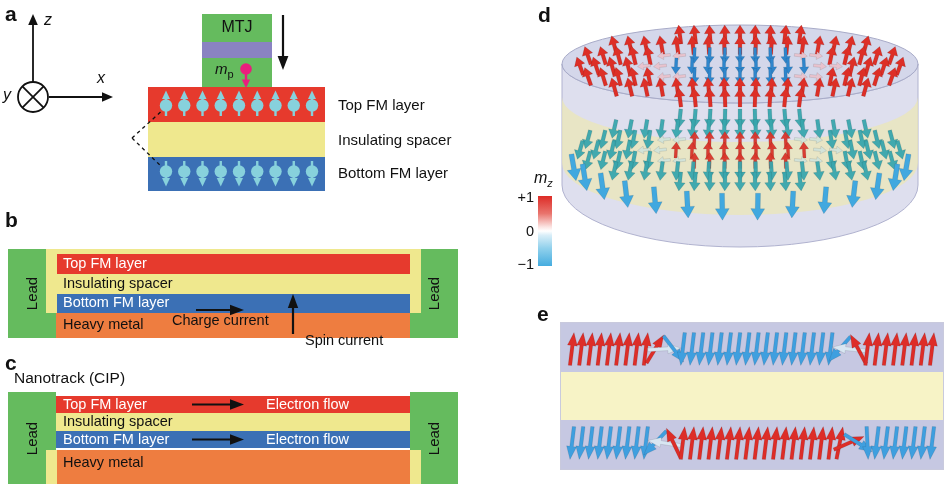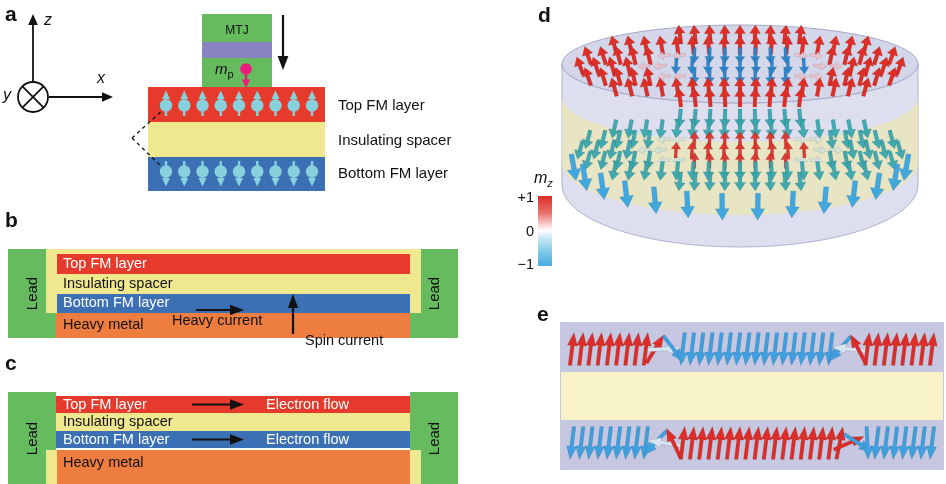--- a/index.html
+++ b/index.html
@@ -27,21 +27,21 @@
 </style>
 </head>
 <body>
 
 <div class="fig">
 
   <div class="abs panel-letter" style="left:5px;top:3px;">a</div>
 
   <div class="abs band" style="left:202px;top:14px;width:70px;height:74px;background:var(--green);"></div>
   <div class="abs band" style="left:202px;top:42px;width:70px;height:16px;background:var(--purple);"></div>
-  <div class="abs lbl center" style="left:202px;top:24px;width:70px;font-size:12px;">MTJ</div>
+  <div class="abs lbl center" style="left:202px;top:18px;width:70px;font-size:16px;">MTJ</div>
   <div class="abs lbl" style="left:215px;top:60px;text-align:right;"><span class="it">m</span><sub>p</sub></div>
 
   <div class="abs band" style="left:148px;top:87px;width:177px;height:35px;background:var(--red);"></div>
   <div class="abs band" style="left:148px;top:122px;width:177px;height:35px;background:var(--yellow);"></div>
   <div class="abs band" style="left:148px;top:157px;width:177px;height:34px;background:var(--blue);"></div>
 
   <div class="abs lbl" style="left:338px;top:96px;">Top FM layer</div>
   <div class="abs lbl" style="left:338px;top:131px;">Insulating spacer</div>
   <div class="abs lbl" style="left:338px;top:164px;">Bottom FM layer</div>
 
@@ -146,33 +146,34 @@
 
   <div class="abs band" style="left:57px;top:249px;width:353px;height:64px;background:var(--yellow);"></div>
   <div class="abs band" style="left:57px;top:254px;width:353px;height:20px;background:var(--red);"></div>
   <div class="abs band" style="left:57px;top:294px;width:353px;height:19px;background:var(--blue);"></div>
   <div class="abs band" style="left:56px;top:313px;width:354px;height:25px;background:var(--orange);"></div>
 
   <div class="abs lbl-s white" style="left:63px;top:256px;">Top FM layer</div>
   <div class="abs lbl-s" style="left:63px;top:276px;">Insulating spacer</div>
   <div class="abs lbl-s white" style="left:63px;top:295px;">Bottom FM layer</div>
   <div class="abs lbl-s" style="left:63px;top:317px;">Heavy metal</div>
-  <div class="abs lbl-s" style="left:172px;top:313px;">Heavy current</div>
+  <div class="abs lbl-s" style="left:172px;top:313px;">Charge current</div>
   <div class="abs lbl-s" style="left:305px;top:313px;margin-top:20px;">Spin current</div>
 
   <svg class="abs" style="left:194px;top:303px;" width="52" height="14">
     <line x1="2" y1="7" x2="38" y2="7" stroke="#111" stroke-width="2.2"></line>
     <polygon points="50,7 36,1.8 36,12.2" fill="#111"></polygon>
   </svg>
   <svg class="abs" style="left:285px;top:292px;" width="16" height="44">
     <line x1="8" y1="42" x2="8" y2="14" stroke="#111" stroke-width="2.2"></line>
     <polygon points="8,2 2.8,16 13.2,16" fill="#111"></polygon>
   </svg>
 
   <div class="abs panel-letter" style="left:5px;top:352px;">c</div>
+  <div class="abs lbl" style="left:14px;top:369px;font-size:15.5px;">Nanotrack (CIP)</div>
 
   <div class="abs lead" style="left:8px;top:392px;width:48px;height:92px;">
       <span>Lead</span>
     </div>
   <div class="abs lead" style="left:410px;top:392px;width:48px;height:92px;">
       <span>Lead</span>
     </div>
 
   <div class="abs band" style="left:56px;top:396px;width:354px;height:17px;background:var(--red);"></div>
   <div class="abs band" style="left:56px;top:413px;width:354px;height:18px;background:var(--yellow);"></div>

